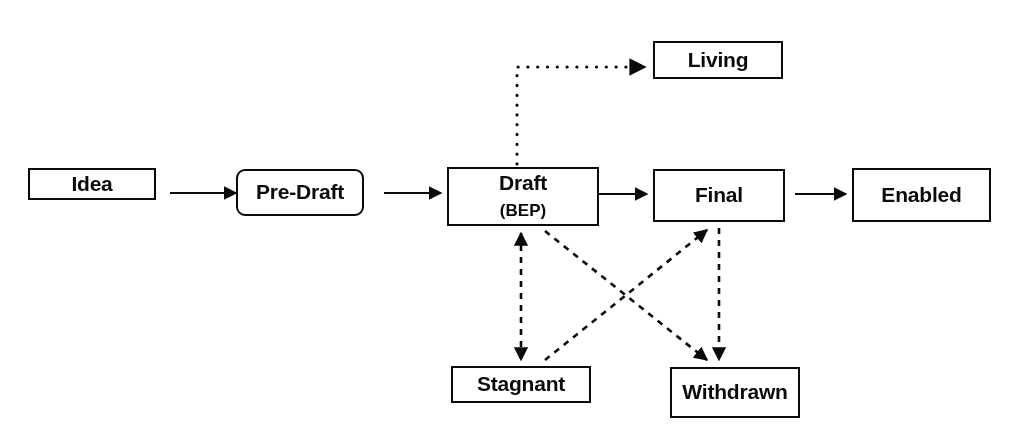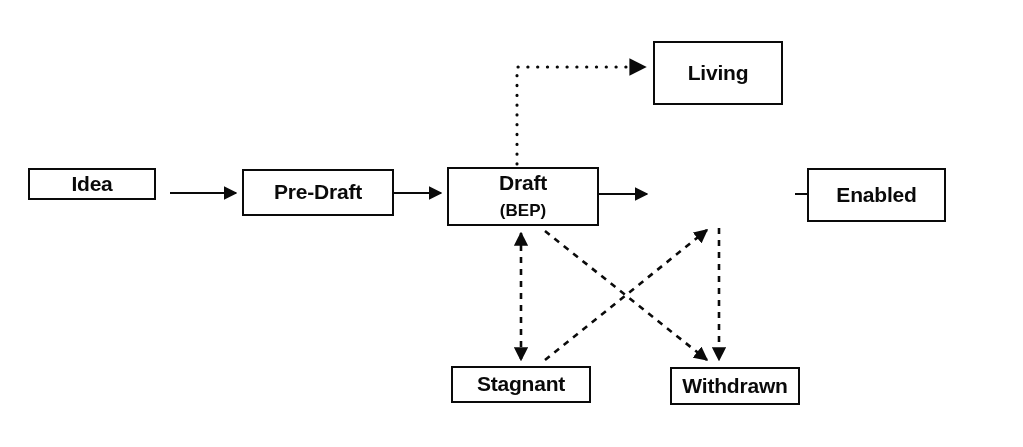--- a/index.html
+++ b/index.html
@@ -47,27 +47,27 @@
   }
   .node-sublabel {
     font-size: 17px;
     font-weight: bold;
     line-height: 1.1;
     margin-top: 7px;
     white-space: nowrap;
   }
   
   #node-idea      { left: 28px;  top: 168px; width: 128px; height: 32px; }
-  #node-predraft  { left: 242px; top: 169px; width: 152px; height: 47px; }
+  #node-predraft  { left: 236px; top: 169px; width: 128px; height: 47px; border-radius: 9px; }
   #node-draft     { left: 447px; top: 167px; width: 152px; height: 59px; }
   #node-final     { left: 653px; top: 169px; width: 132px; height: 53px; }
-  #node-enabled   { left: 807px; top: 168px; width: 139px; height: 54px; }
-  #node-living    { left: 653px; top: 41px;  width: 130px; height: 64px; }
+  #node-enabled   { left: 852px; top: 168px; width: 139px; height: 54px; }
+  #node-living    { left: 653px; top: 41px;  width: 130px; height: 38px; }
   #node-stagnant  { left: 451px; top: 366px; width: 140px; height: 37px; }
-  #node-withdrawn { left: 670px; top: 367px; width: 130px; height: 38px; }
+  #node-withdrawn { left: 670px; top: 367px; width: 130px; height: 51px; }
 </style>
 </head>
 <body>
 
 <div id="diagram-root">
 
   <svg id="edge-layer" viewBox="0 0 1023 447" width="1023" height="447" aria-hidden="true">
     <defs>
       <marker id="arrow-solid" viewBox="0 0 10 10" refX="9" refY="5" markerWidth="6.5" markerHeight="6.5" orient="auto-start-reverse">
         <path d="M 0 0 L 10 5 L 0 10 z" fill="#0a0a0a"></path>
@@ -108,20 +108,23 @@
 
   <div class="node" id="node-predraft">
     <span class="node-label">Pre-Draft</span>
   </div>
 
   <div class="node" id="node-draft">
     <span class="node-label">Draft</span>
     <span class="node-sublabel">(BEP)</span>
   </div>
 
+  <div class="node" id="node-final">
+    <span class="node-label">Final</span>
+  </div>
 
   <div class="node" id="node-enabled">
     <span class="node-label">Enabled</span>
   </div>
 
   <div class="node" id="node-living">
     <span class="node-label">Living</span>
   </div>
 
   <div class="node" id="node-stagnant">

